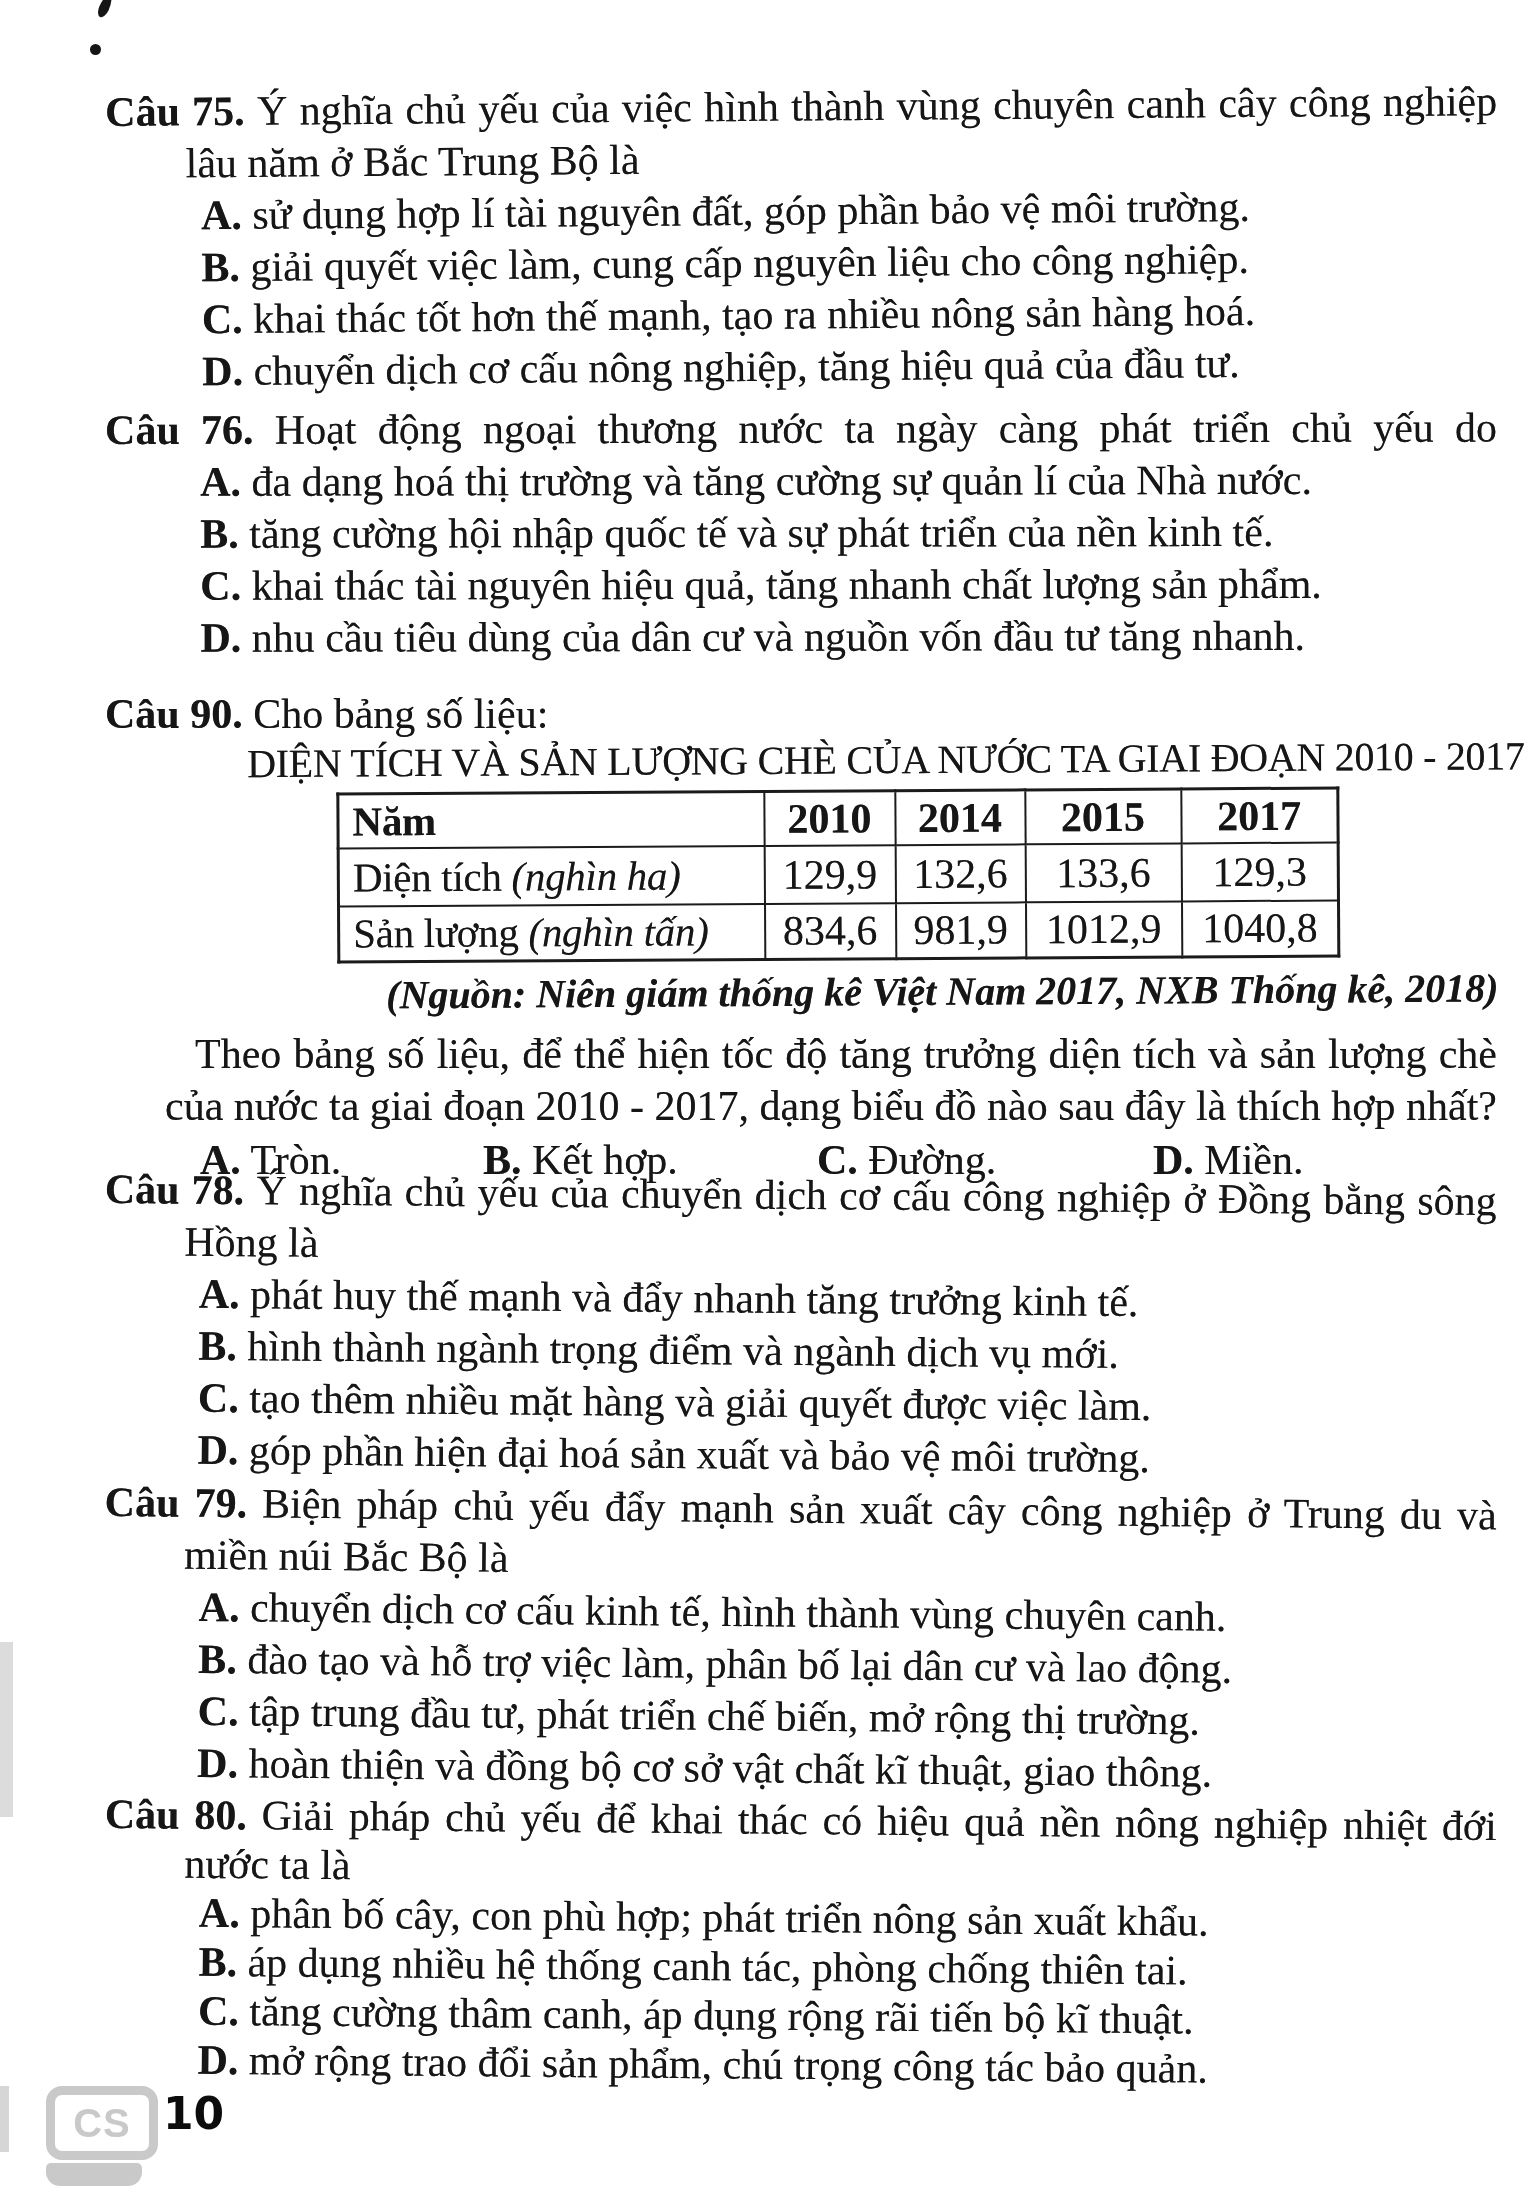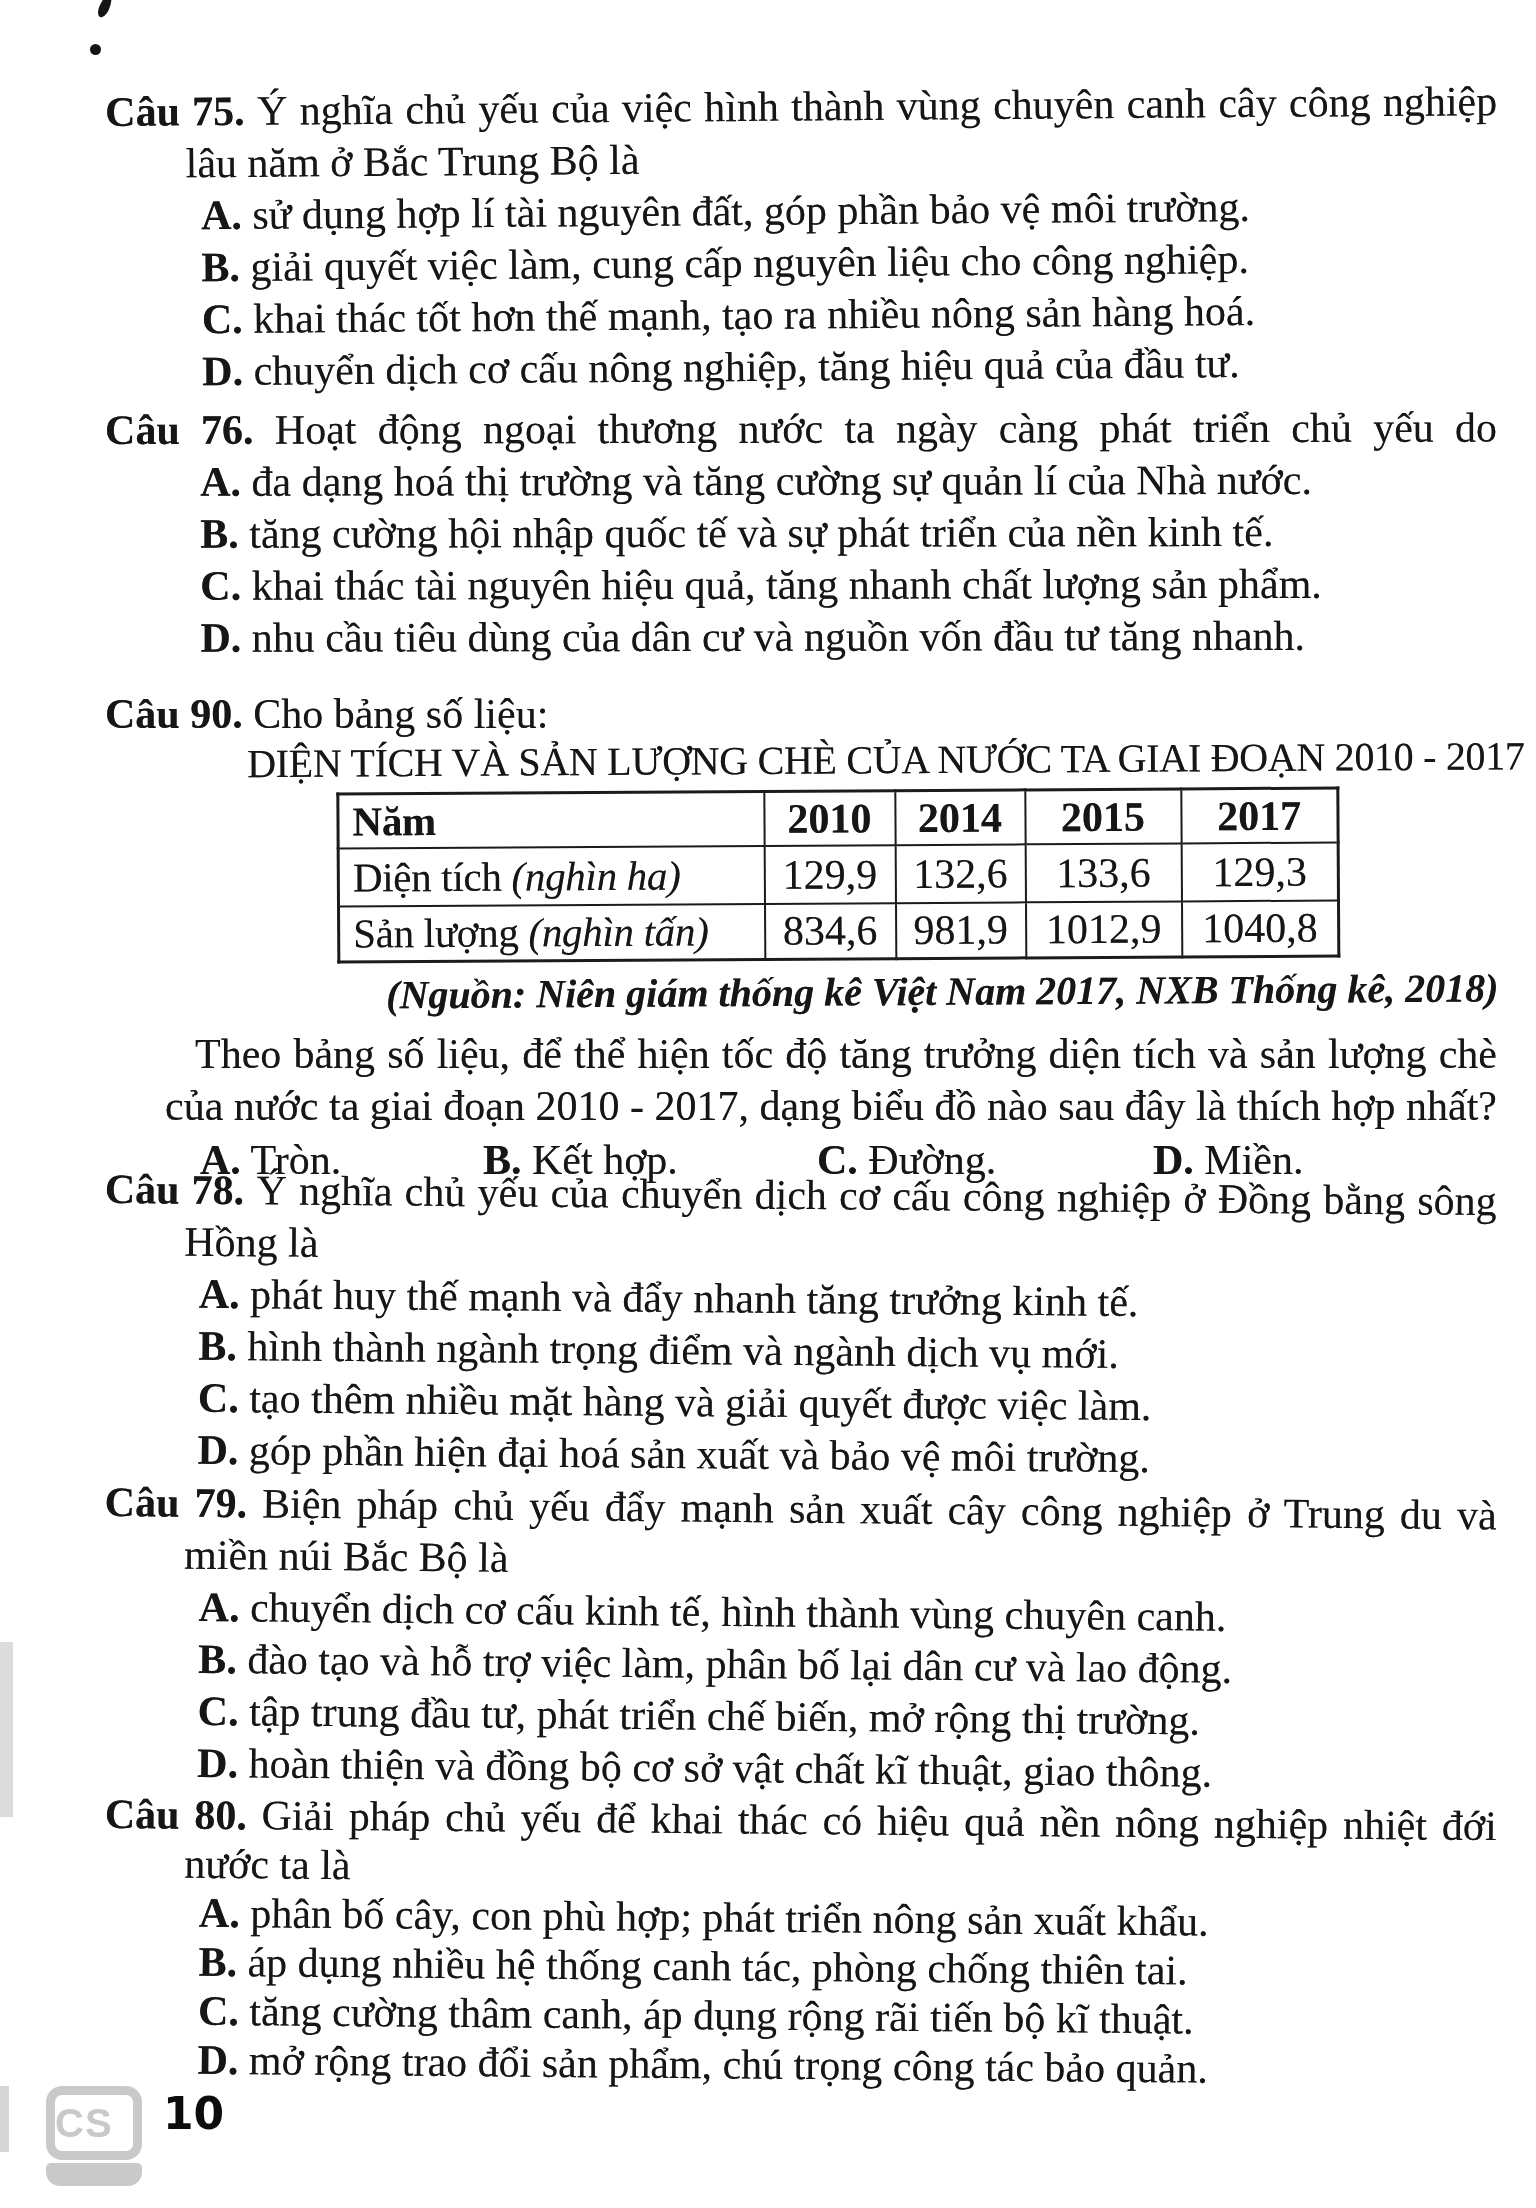--- a/index.html
+++ b/index.html
@@ -49,22 +49,22 @@
   .rot-n45 { transform:rotate(-0.45deg); }
   .rot-n10 { transform:rotate(-0.1deg); }
   .rot-p50 { transform:rotate(0.5deg); }
   .rot-p55 { transform:rotate(0.55deg); }
   .q80 { line-height:49px; }
   .q80 .line { min-height:49px; }
 
   
   .cs-logo { position:absolute; left:46px; top:2086px; width:96px; }
   .cs-box {
-    width:96px; height:74px; border:9px solid #c9c9c9; border-radius:16px;
-    display:flex; align-items:center; 
+    width:112px; height:74px; border:9px solid #c9c9c9; border-radius:16px;
+    display:flex; align-items:center; justify-content:center;
     font-family:"Liberation Sans","DejaVu Sans",sans-serif;
     font-weight:700; font-size:40px; color:#c9c9c9; letter-spacing:1px;
   }
   .cs-bar { width:96px; height:23px; background:#c9c9c9; border-radius:5px 5px 14px 14px; margin-top:3px; }
   .pagenum {
     position:absolute; left:141px; top:2088px;
     font-family:"DejaVu Sans","Liberation Sans",sans-serif;
     font-weight:700; font-size:44px; color:#0c0c0c;margin-left:22px;
   }
   .wm {

